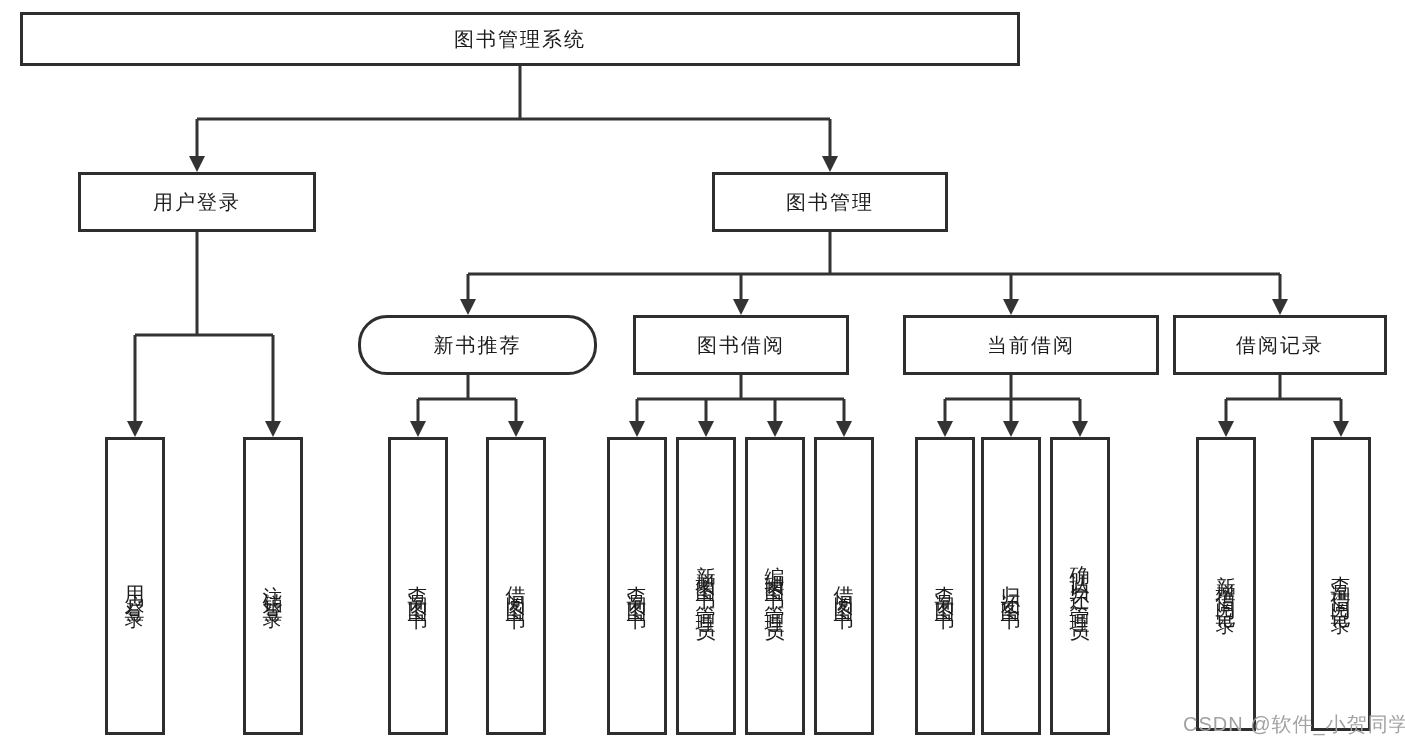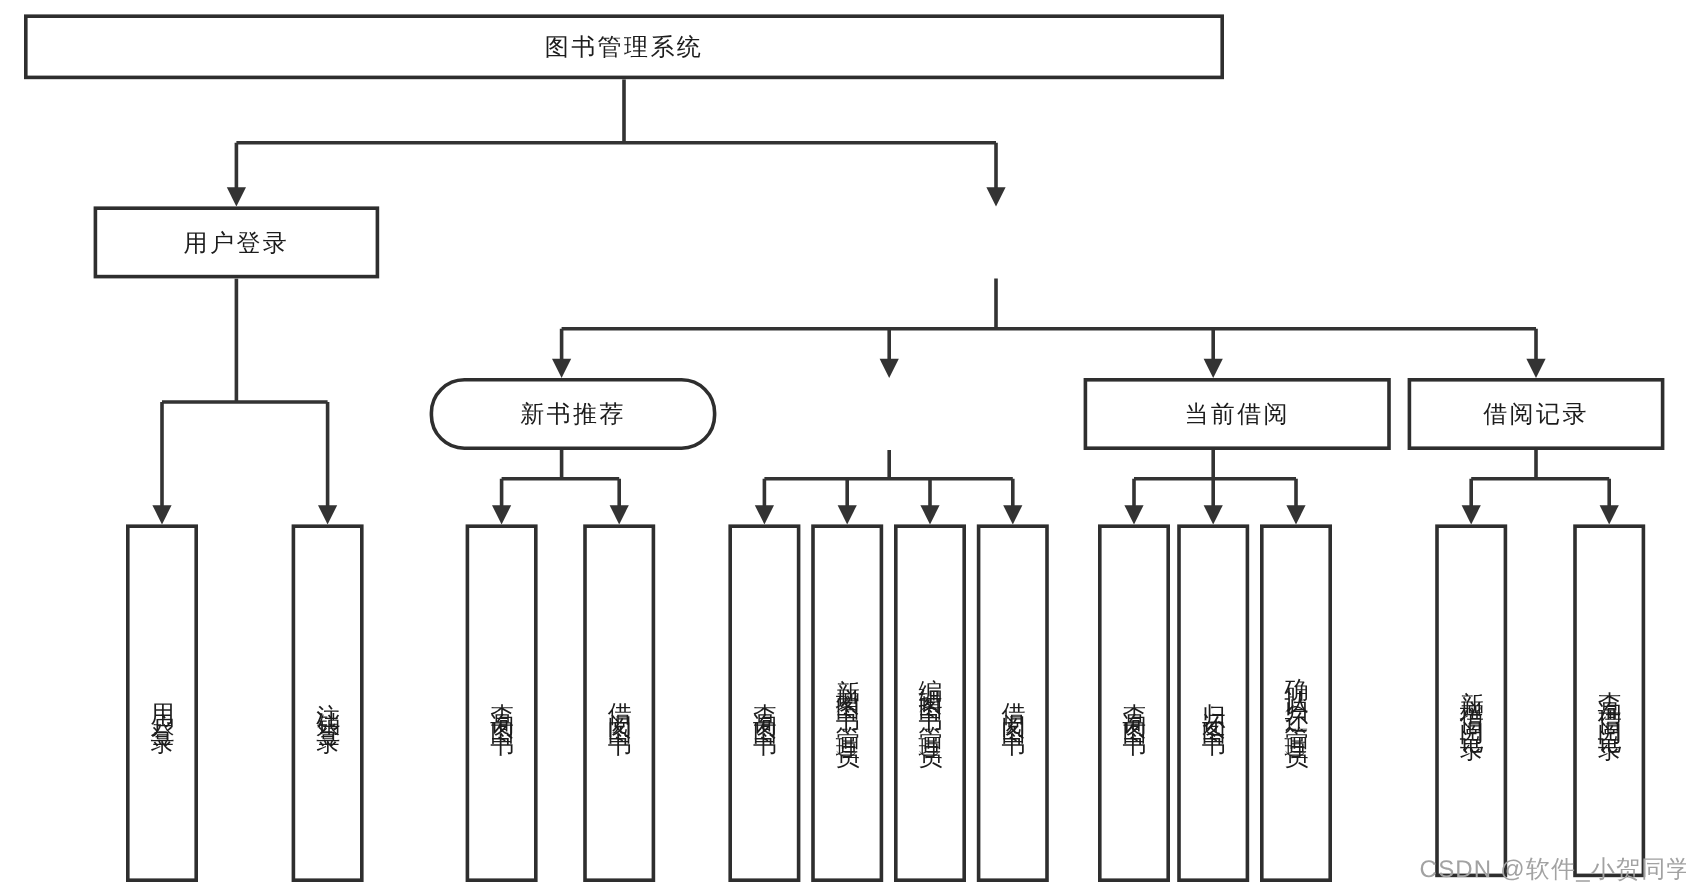--- a/index.html
+++ b/index.html
@@ -83,22 +83,24 @@
     <polygon points="1072,421 1088,421 1080,437" fill="#333333"></polygon>
 
     <path d="M1280 375 V399 M1226 399 H1341 M1226 399 V423 M1341 399 V423" stroke="#333333" stroke-width="3" fill="none"></path>
     <polygon points="1218,421 1234,421 1226,437" fill="#333333"></polygon>
     <polygon points="1333,421 1349,421 1341,437" fill="#333333"></polygon>
   </svg>
 
   <div class="node h" style="left:20px; top:12px; width:1000px; height:54px;">图书管理系统</div>
 
   <div class="node h" style="left:78px; top:172px; width:238px; height:60px;">用户登录</div>
+  <div class="node h" style="left:712px; top:172px; width:236px; height:60px;">图书管理</div>
 
   <div class="node h" style="left:358px; top:315px; width:239px; height:60px;border-radius:29px;">新书推荐</div>
+  <div class="node h" style="left:633px; top:315px; width:216px; height:60px;">图书借阅</div>
   <div class="node h" style="left:903px; top:315px; width:256px; height:60px;">当前借阅</div>
   <div class="node h" style="left:1173px; top:315px; width:214px; height:60px;">借阅记录</div>
 
   <div class="node v" style="left:105px; top:437px; width:60px; height:298px;">用户登录</div>
   <div class="node v" style="left:243px; top:437px; width:60px; height:298px;">注销登录</div>
 
   <div class="node v" style="left:388px; top:437px; width:60px; height:298px;">查询图书</div>
   <div class="node v" style="left:486px; top:437px; width:60px; height:298px;">借阅图书</div>
 
   <div class="node v" style="left:607px; top:437px; width:60px; height:298px;">查询图书</div>

